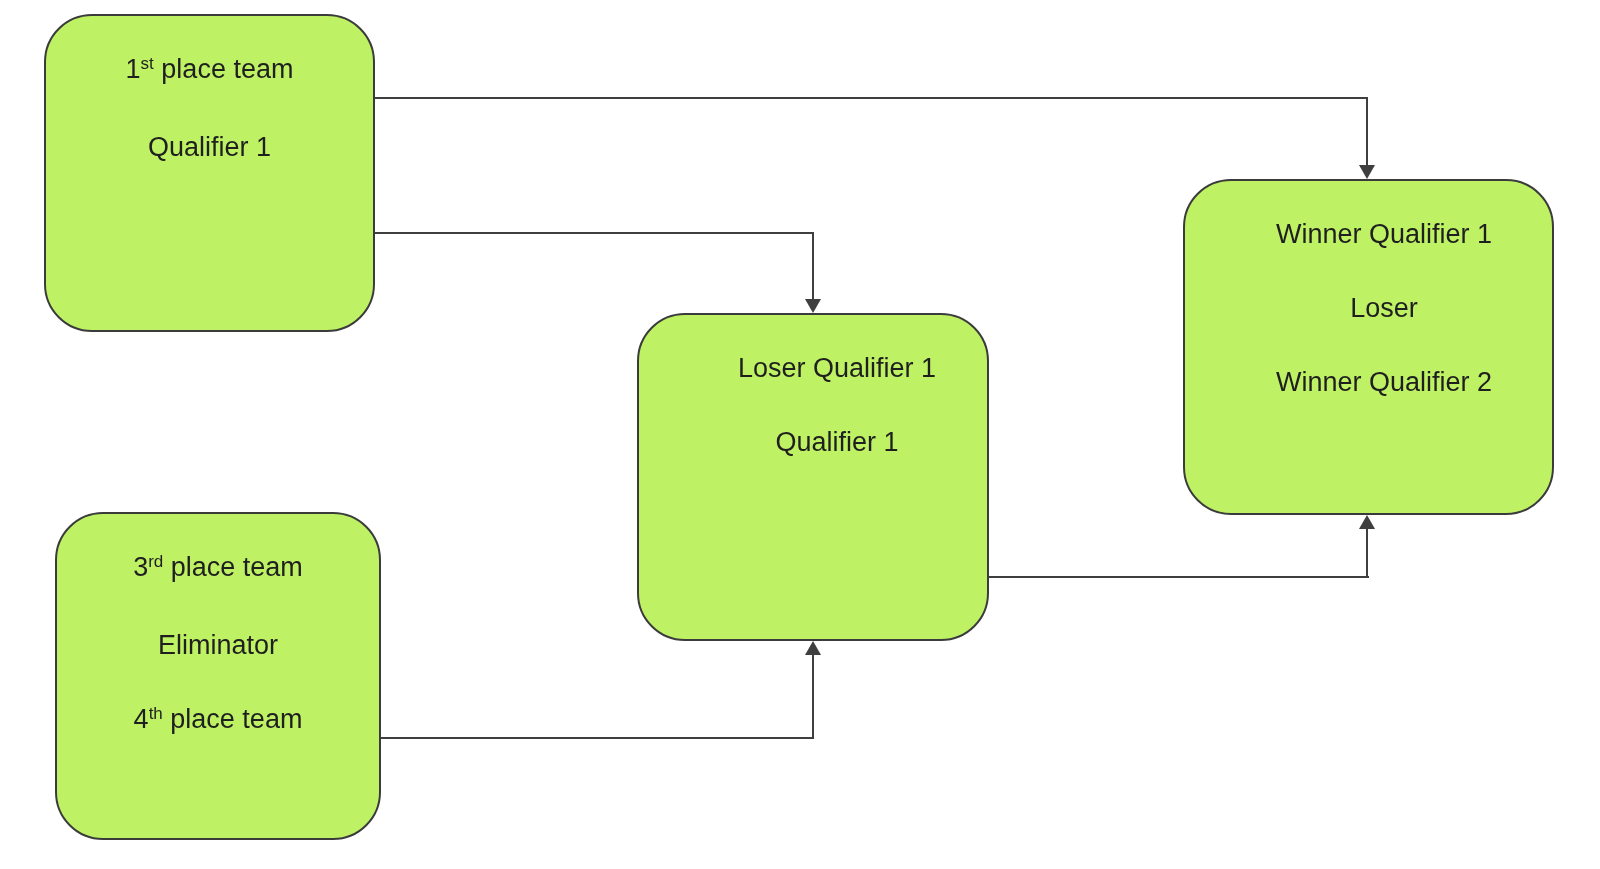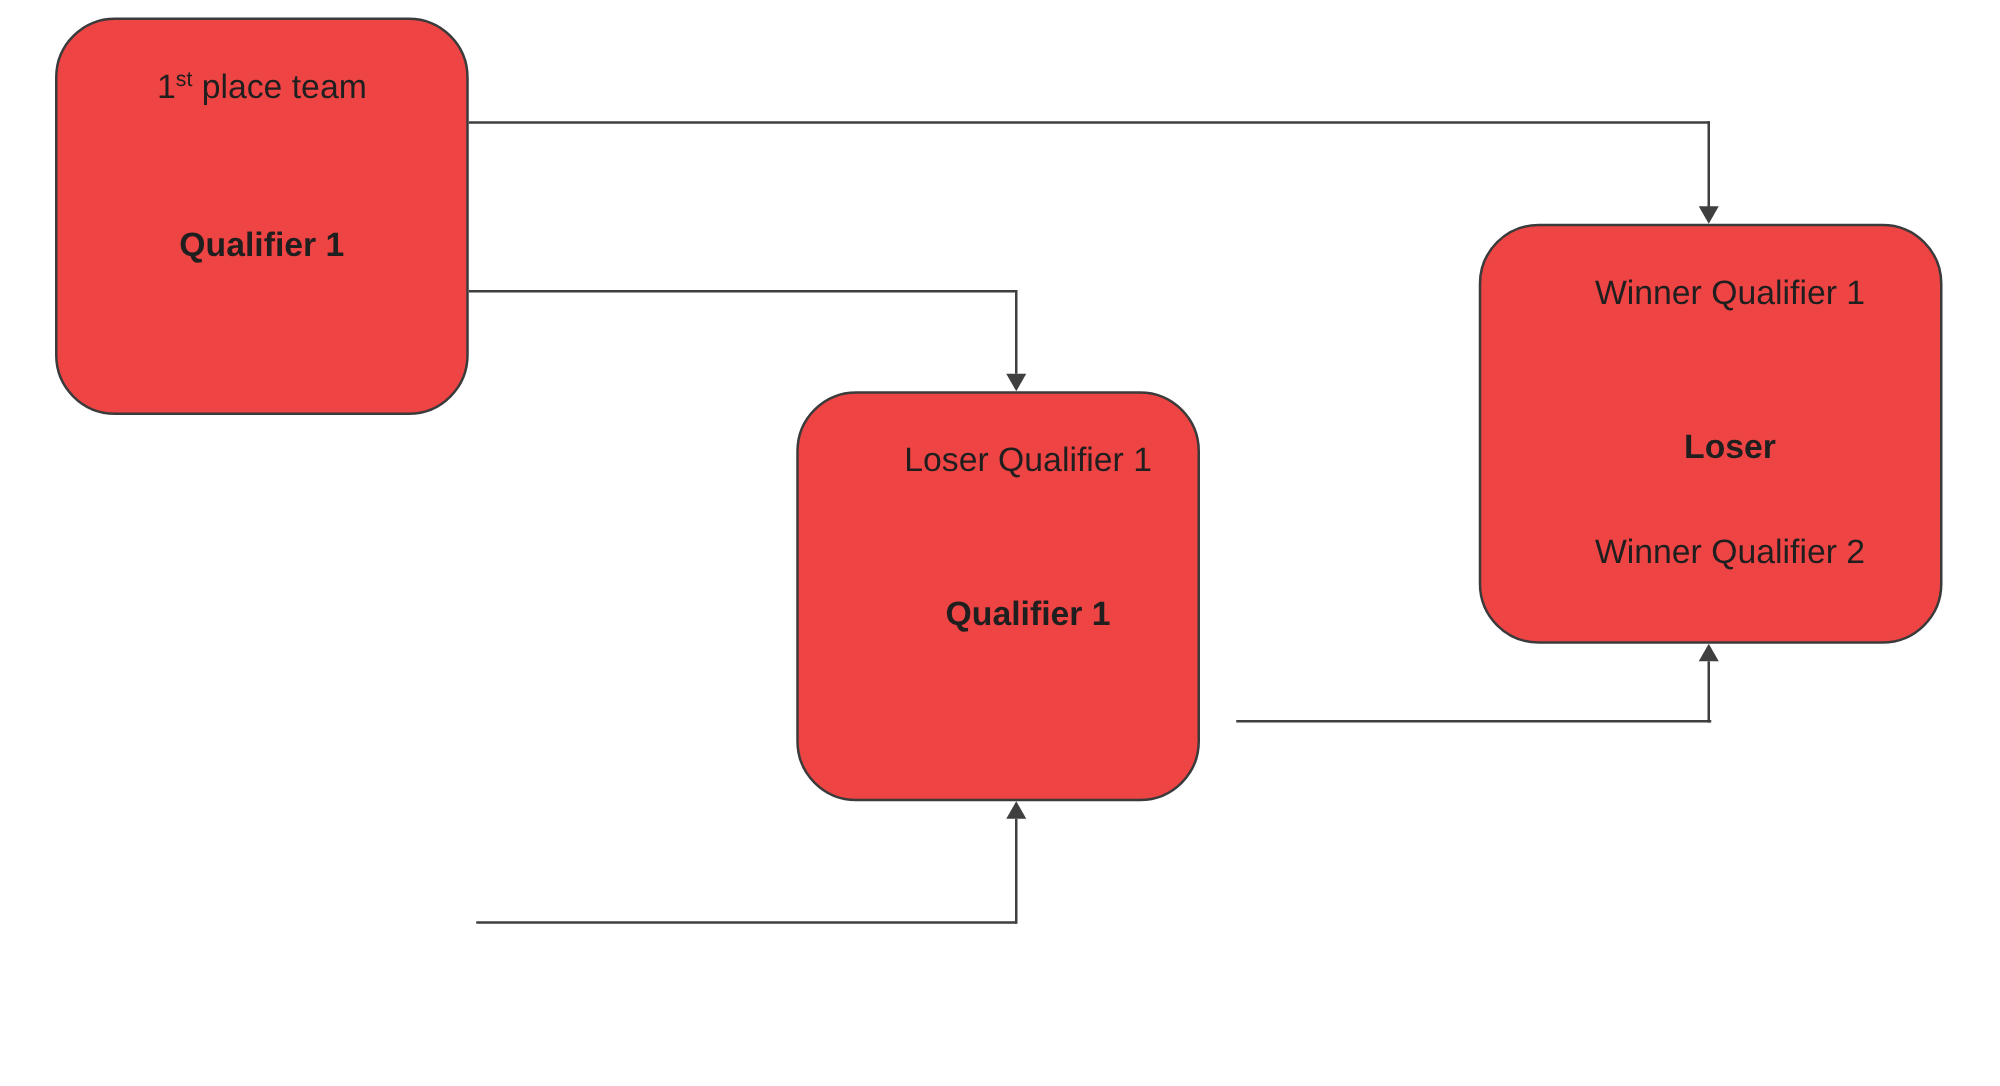--- a/index.html
+++ b/index.html
@@ -12,38 +12,38 @@
     position: relative;
     width: 1600px;
     height: 869px;
     background: #ffffff;
     overflow: hidden;
   }
   
   .node {
     position: absolute;
     box-sizing: border-box;
-    background: #ef4444;
+    background: #bef264;
     border: 2px solid #3b3b3b;
     border-radius: 48px;
     display: flex;
     flex-direction: column;
     align-items: center;
     padding-top: 36px;
-    row-gap: 50px;
+    row-gap: 40px;
     font-size: 27px;
     color: #1f1f1f;
   }
   .slot { line-height: 34px; white-space: nowrap; }
-  .slot.title { font-weight: bold; margin-top: 39px; }
+  .slot.title { font-weight: normal; }
   .ord { font-size: 17px; position: relative; top: -9px; }
 
   .node-q1    { left: 44px;   top: 14px;  width: 331px; height: 318px; }
   .node-elim  { left: 55px;   top: 512px; width: 326px; height: 328px; }
-  .node-q2    { left: 637px;  top: 313px; width: 323px; height: 328px; padding-left: 48px; }
+  .node-q2    { left: 637px;  top: 313px; width: 352px; height: 328px; padding-left: 48px; }
   .node-final { left: 1183px; top: 179px; width: 371px; height: 336px; padding-left: 31px; }
 
   
   .cline { position: absolute; background: #3f3f3f; }
   .hline-a { left: 375px;  top: 97px;  width: 993px; height: 2px; }
   .vline-a { left: 1366px; top: 97px;  width: 2px;   height: 70px; }
   .hline-b { left: 375px;  top: 232px; width: 438px; height: 2px; }
   .vline-b { left: 812px;  top: 232px; width: 2px;   height: 67px; }
   .hline-c { left: 381px;  top: 737px; width: 432px; height: 2px; }
   .vline-c { left: 812px;  top: 655px; width: 2px;   height: 84px; }
@@ -64,20 +64,25 @@
 </head>
 <body>
 
 <div class="canvas">
 
   <div class="node node-q1">
     <div class="slot"><span>1</span><span class="ord">st</span><span> place team</span></div>
     <div class="slot title">Qualifier 1</div>
   </div>
 
+  <div class="node node-elim">
+    <div class="slot"><span>3</span><span class="ord">rd</span><span> place team</span></div>
+    <div class="slot title">Eliminator</div>
+    <div class="slot"><span>4</span><span class="ord">th</span><span> place team</span></div>
+  </div>
 
   <div class="node node-q2">
     <div class="slot">Loser Qualifier 1</div>
     <div class="slot title">Qualifier 1</div>
   </div>
 
   <div class="node node-final">
     <div class="slot">Winner Qualifier 1</div>
     <div class="slot title">Loser</div>
     <div class="slot">Winner Qualifier 2</div>

